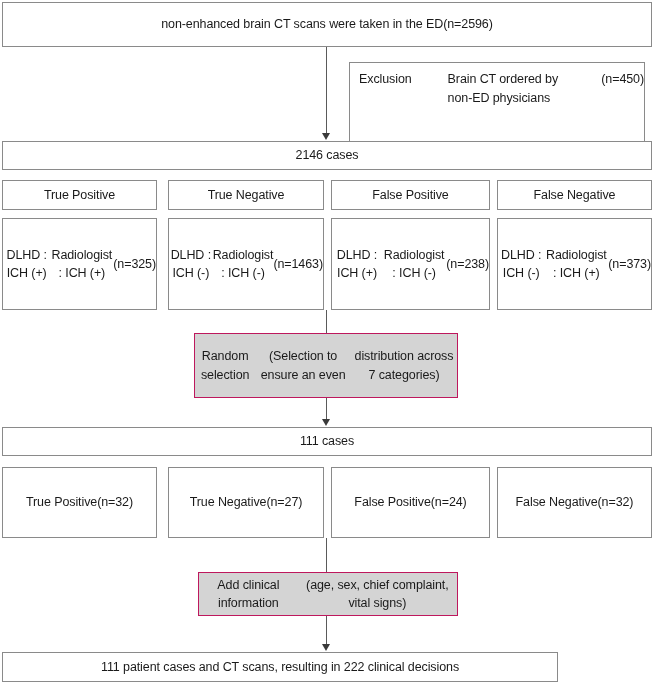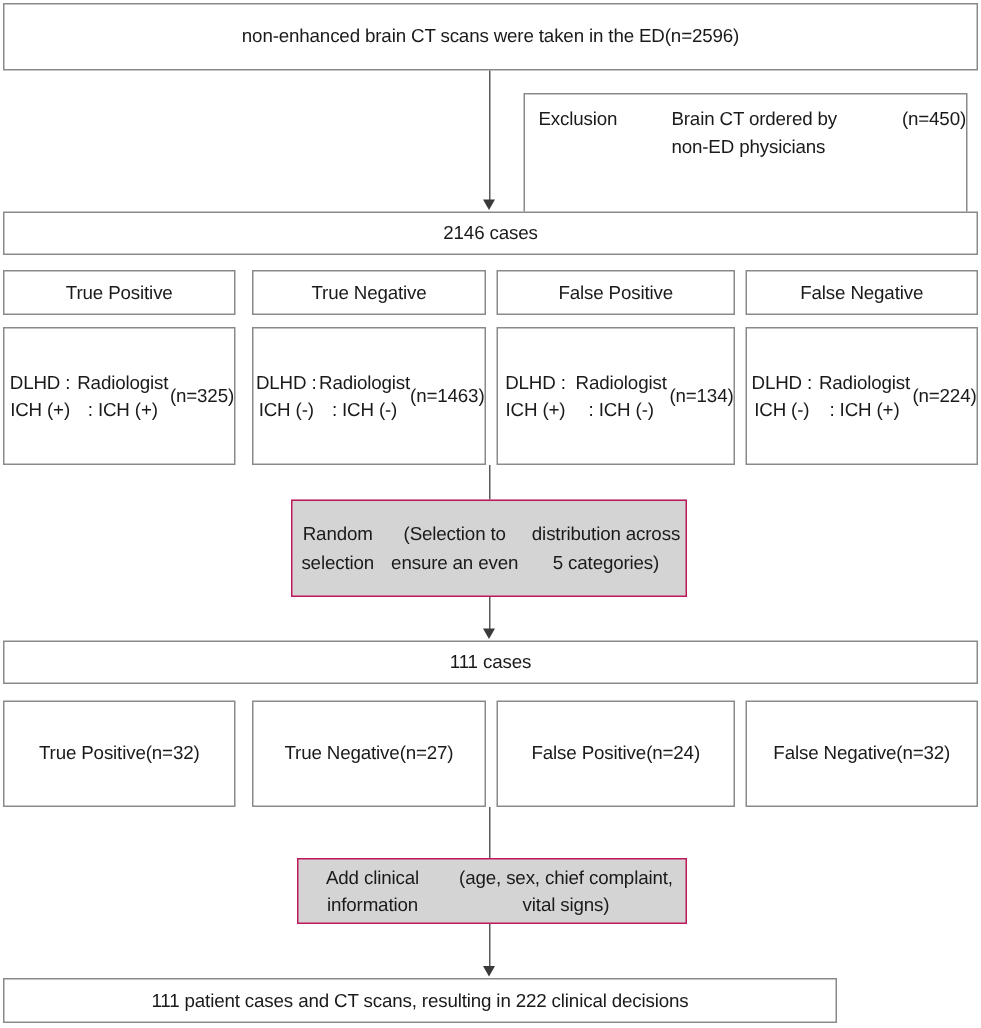--- a/index.html
+++ b/index.html
@@ -92,35 +92,35 @@
 <div class="box" style="left:168px;top:218px;width:156px;height:92px;">
   <span class="ln">DLHD : ICH (-)</span>
   <span class="ln">Radiologist : ICH (-)</span>
   <span class="spacer"></span>
   <span class="ln">(n=1463)</span>
 </div>
 <div class="box" style="left:331px;top:218px;width:159px;height:92px;">
   <span class="ln">DLHD : ICH (+)</span>
   <span class="ln">Radiologist : ICH (-)</span>
   <span class="spacer"></span>
-  <span class="ln">(n=134)</span>
+  <span class="ln">(n=238)</span>
 </div>
 <div class="box" style="left:497px;top:218px;width:155px;height:92px;">
   <span class="ln">DLHD : ICH (-)</span>
   <span class="ln">Radiologist : ICH (+)</span>
   <span class="spacer"></span>
-  <span class="ln">(n=224)</span>
+  <span class="ln">(n=373)</span>
 </div>
 
 <div class="line" style="left:326px;top:310px;height:24px;"></div>
 
 <div class="box gray" style="left:194px;top:333px;width:264px;height:65px;">
   <span class="ln">Random selection</span>
   <span class="ln">(Selection to ensure an even</span>
-  <span class="ln">distribution across 5 categories)</span>
+  <span class="ln">distribution across 7 categories)</span>
 </div>
 
 <div class="line" style="left:326px;top:398px;height:23px;"></div>
 <div class="arrow" style="left:322px;top:419px;"></div>
 
 <div class="box" style="left:2px;top:427px;width:650px;height:29px;">
   <span class="ln">111 cases</span>
 </div>
 
 <div class="box" style="left:2px;top:467px;width:155px;height:71px;">

